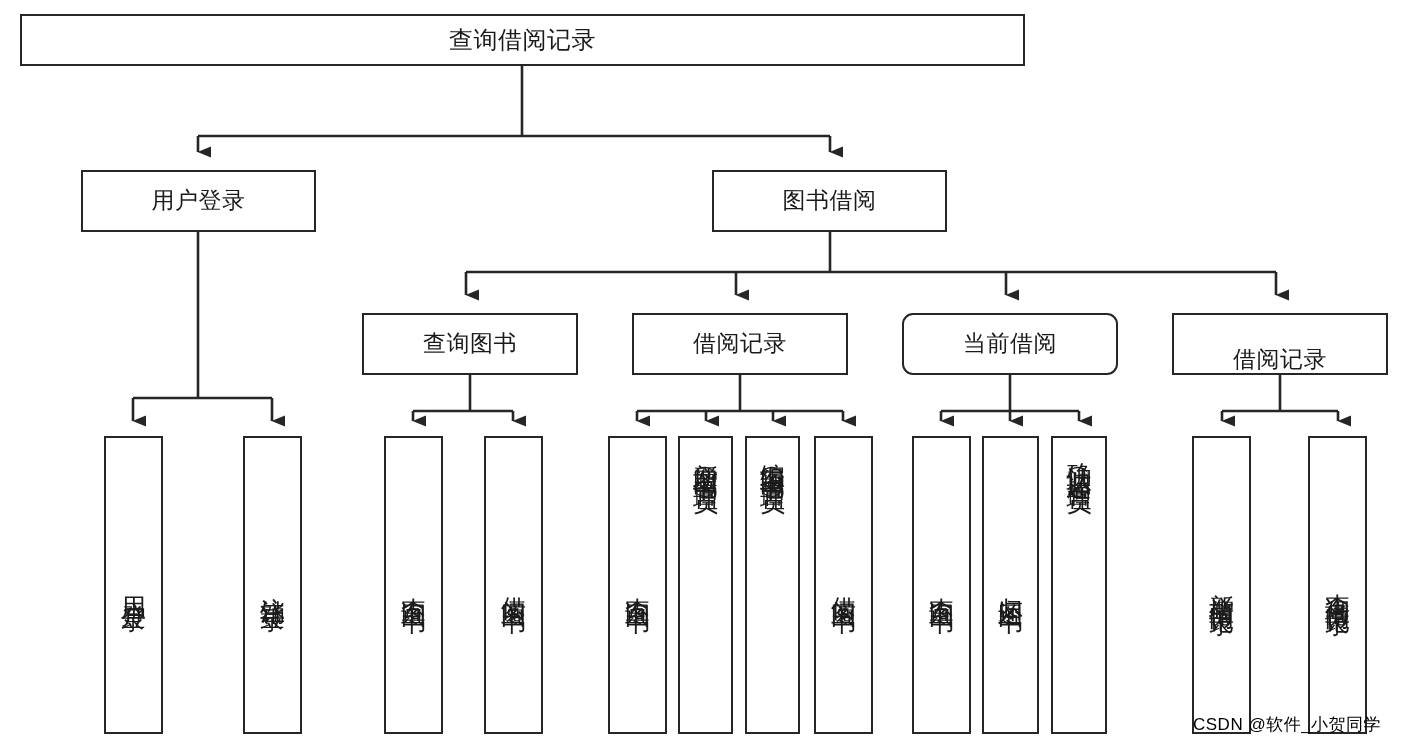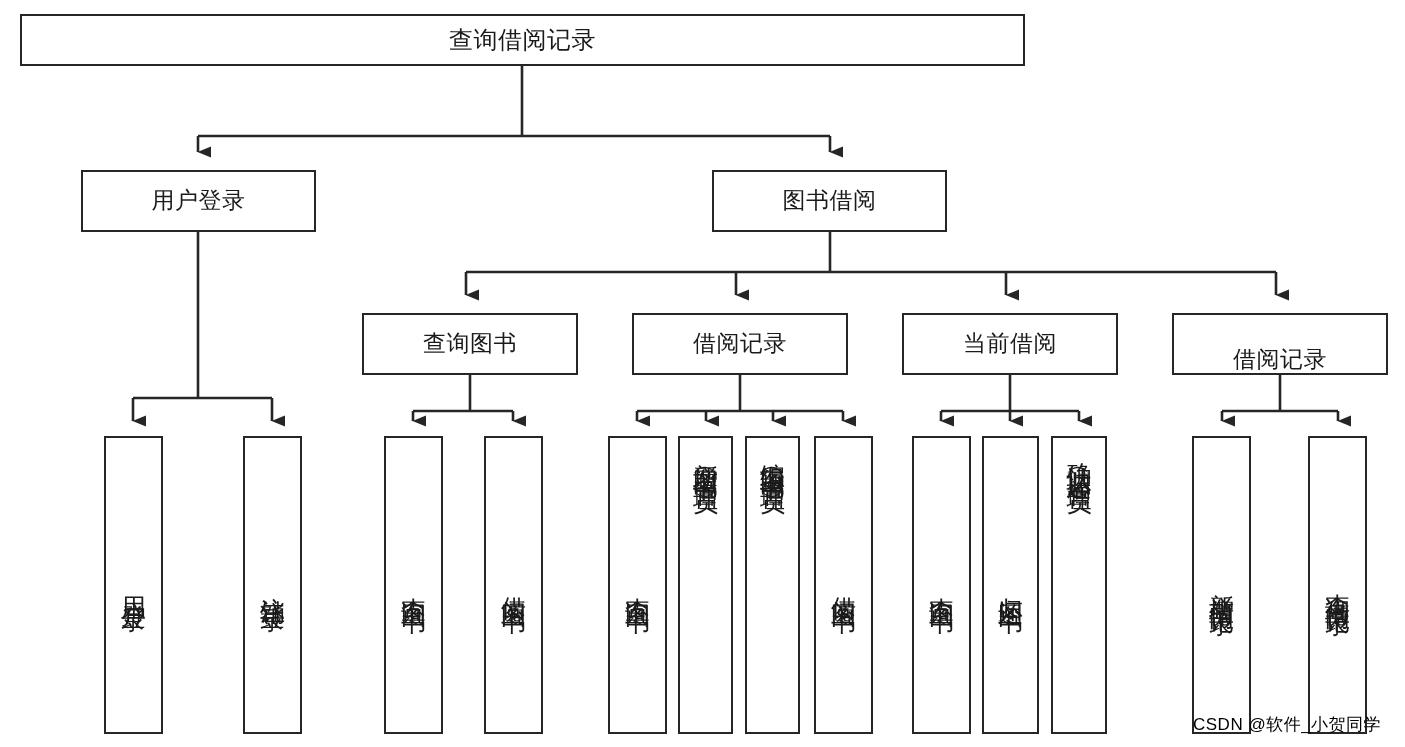--- a/index.html
+++ b/index.html
@@ -145,21 +145,21 @@
   <div class="node horiz" style="left:712px; top:170px; width:235px; height:62px;">
     <span class="node-label">图书借阅</span>
   </div>
 
   <div class="node horiz" style="left:362px; top:313px; width:216px; height:62px;">
     <span class="node-label">查询图书</span>
   </div>
   <div class="node horiz" style="left:632px; top:313px; width:216px; height:62px;">
     <span class="node-label">借阅记录</span>
   </div>
-  <div class="node horiz" style="left:902px; top:313px; width:216px; height:62px;">
+  <div class="node horiz" style="left:902px; top:313px; width:216px; height:62px;border-radius:11px;">
     <span class="node-label">当前借阅</span>
   </div>
   <div class="node horiz" style="left:1172px; top:313px; width:216px; height:62px;align-items:flex-end;">
     <span class="node-label">借阅记录</span>
   </div>
 
   <div class="node vert" style="left:104px; top:436px; width:59px; height:298px;">
     <span class="node-label">用户登录</span>
   </div>
   <div class="node vert" style="left:243px; top:436px; width:59px; height:298px;">

